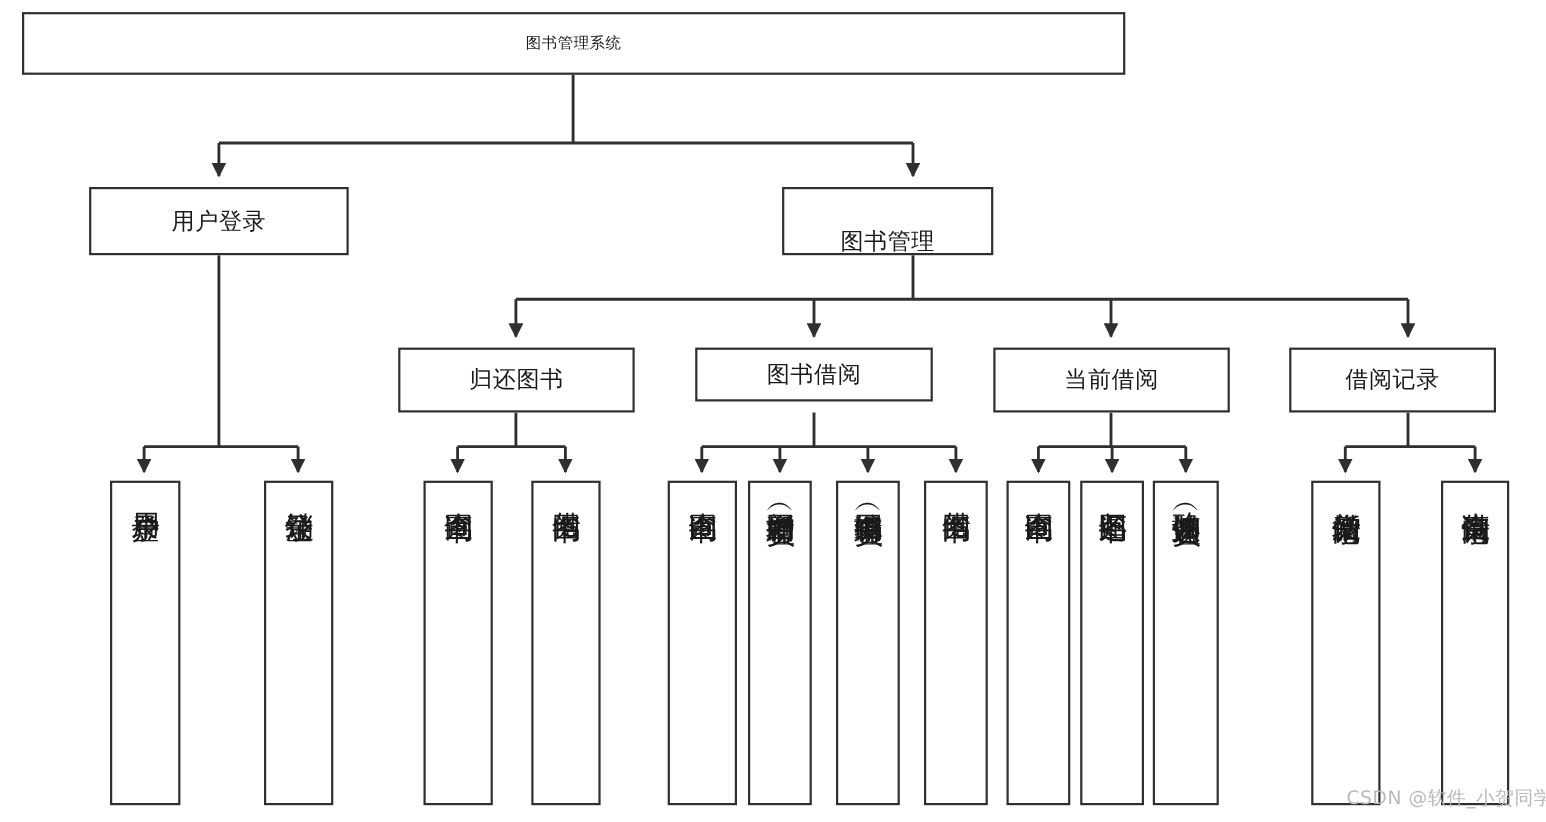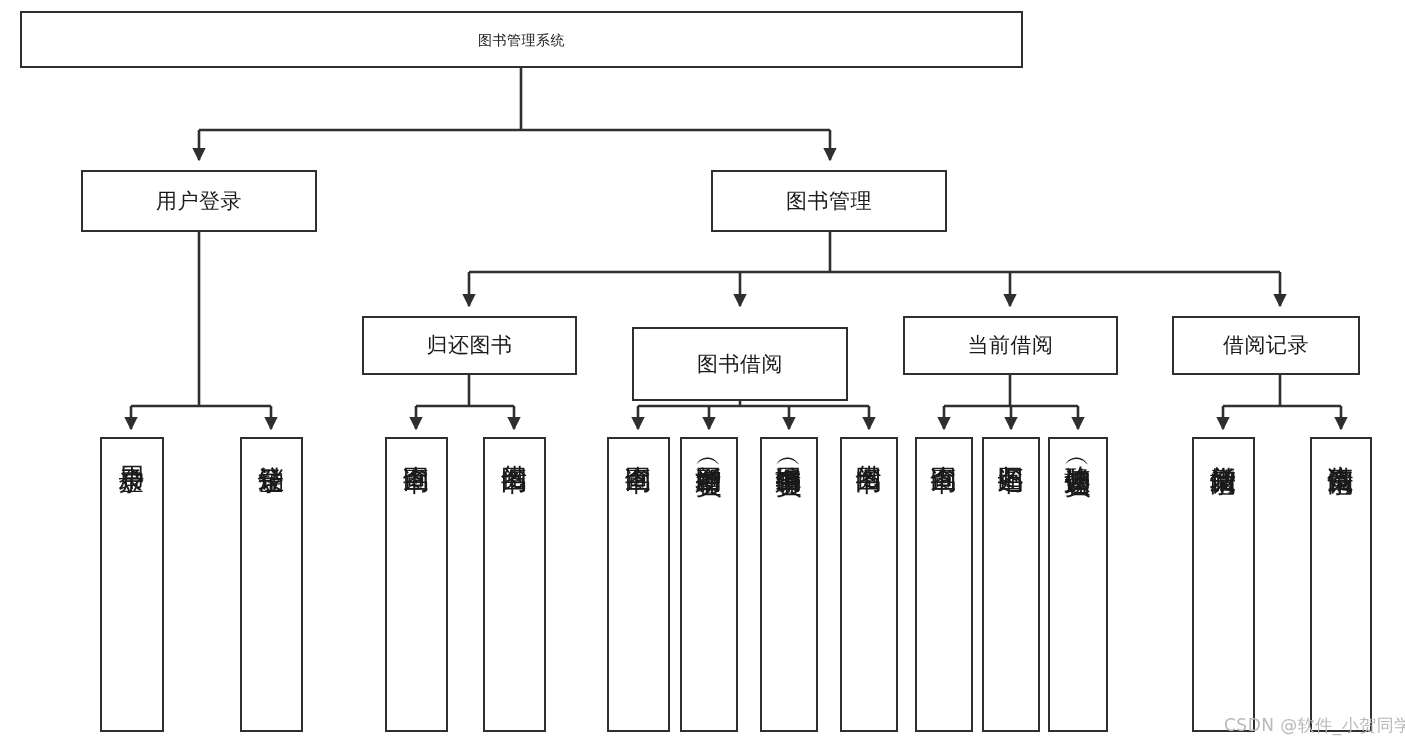--- a/index.html
+++ b/index.html
@@ -128,28 +128,28 @@
     </g>
   </svg>
 
   <div class="node horiz root" style="left: 20px; top: 11px; width: 1003px; height: 57px;">
     <span class="lbl">图书管理系统</span>
   </div>
 
   <div class="node horiz" style="left: 81px; top: 170px; width: 236px; height: 62px;">
     <span class="lbl">用户登录</span>
   </div>
-  <div class="node horiz" style="left: 711px; top: 170px; width: 236px; height: 62px;">
+  <div class="node horiz" style="left: 711px; top: 170px; width: 192px; height: 62px; align-items: flex-end;">
     <span class="lbl">图书管理</span>
   </div>
 
   <div class="node horiz" style="left: 362px; top: 316px; width: 215px; height: 59px;">
     <span class="lbl">归还图书</span>
   </div>
-  <div class="node horiz" style="left: 632px; top: 316px; width: 216px; height: 74px; margin-top: 11px;">
+  <div class="node horiz" style="left: 632px; top: 316px; width: 216px; height: 49px;">
     <span class="lbl">图书借阅</span>
   </div>
   <div class="node horiz" style="left: 903px; top: 316px; width: 215px; height: 59px; font-family: Liberation Serif, serif;">
     <span class="lbl">当前借阅</span>
   </div>
   <div class="node horiz" style="left: 1172px; top: 316px; width: 188px; height: 59px;">
     <span class="lbl">借阅记录</span>
   </div>
 
   <div class="node vert" style="left: 100px; top: 437px; width: 64px; height: 295px;">

